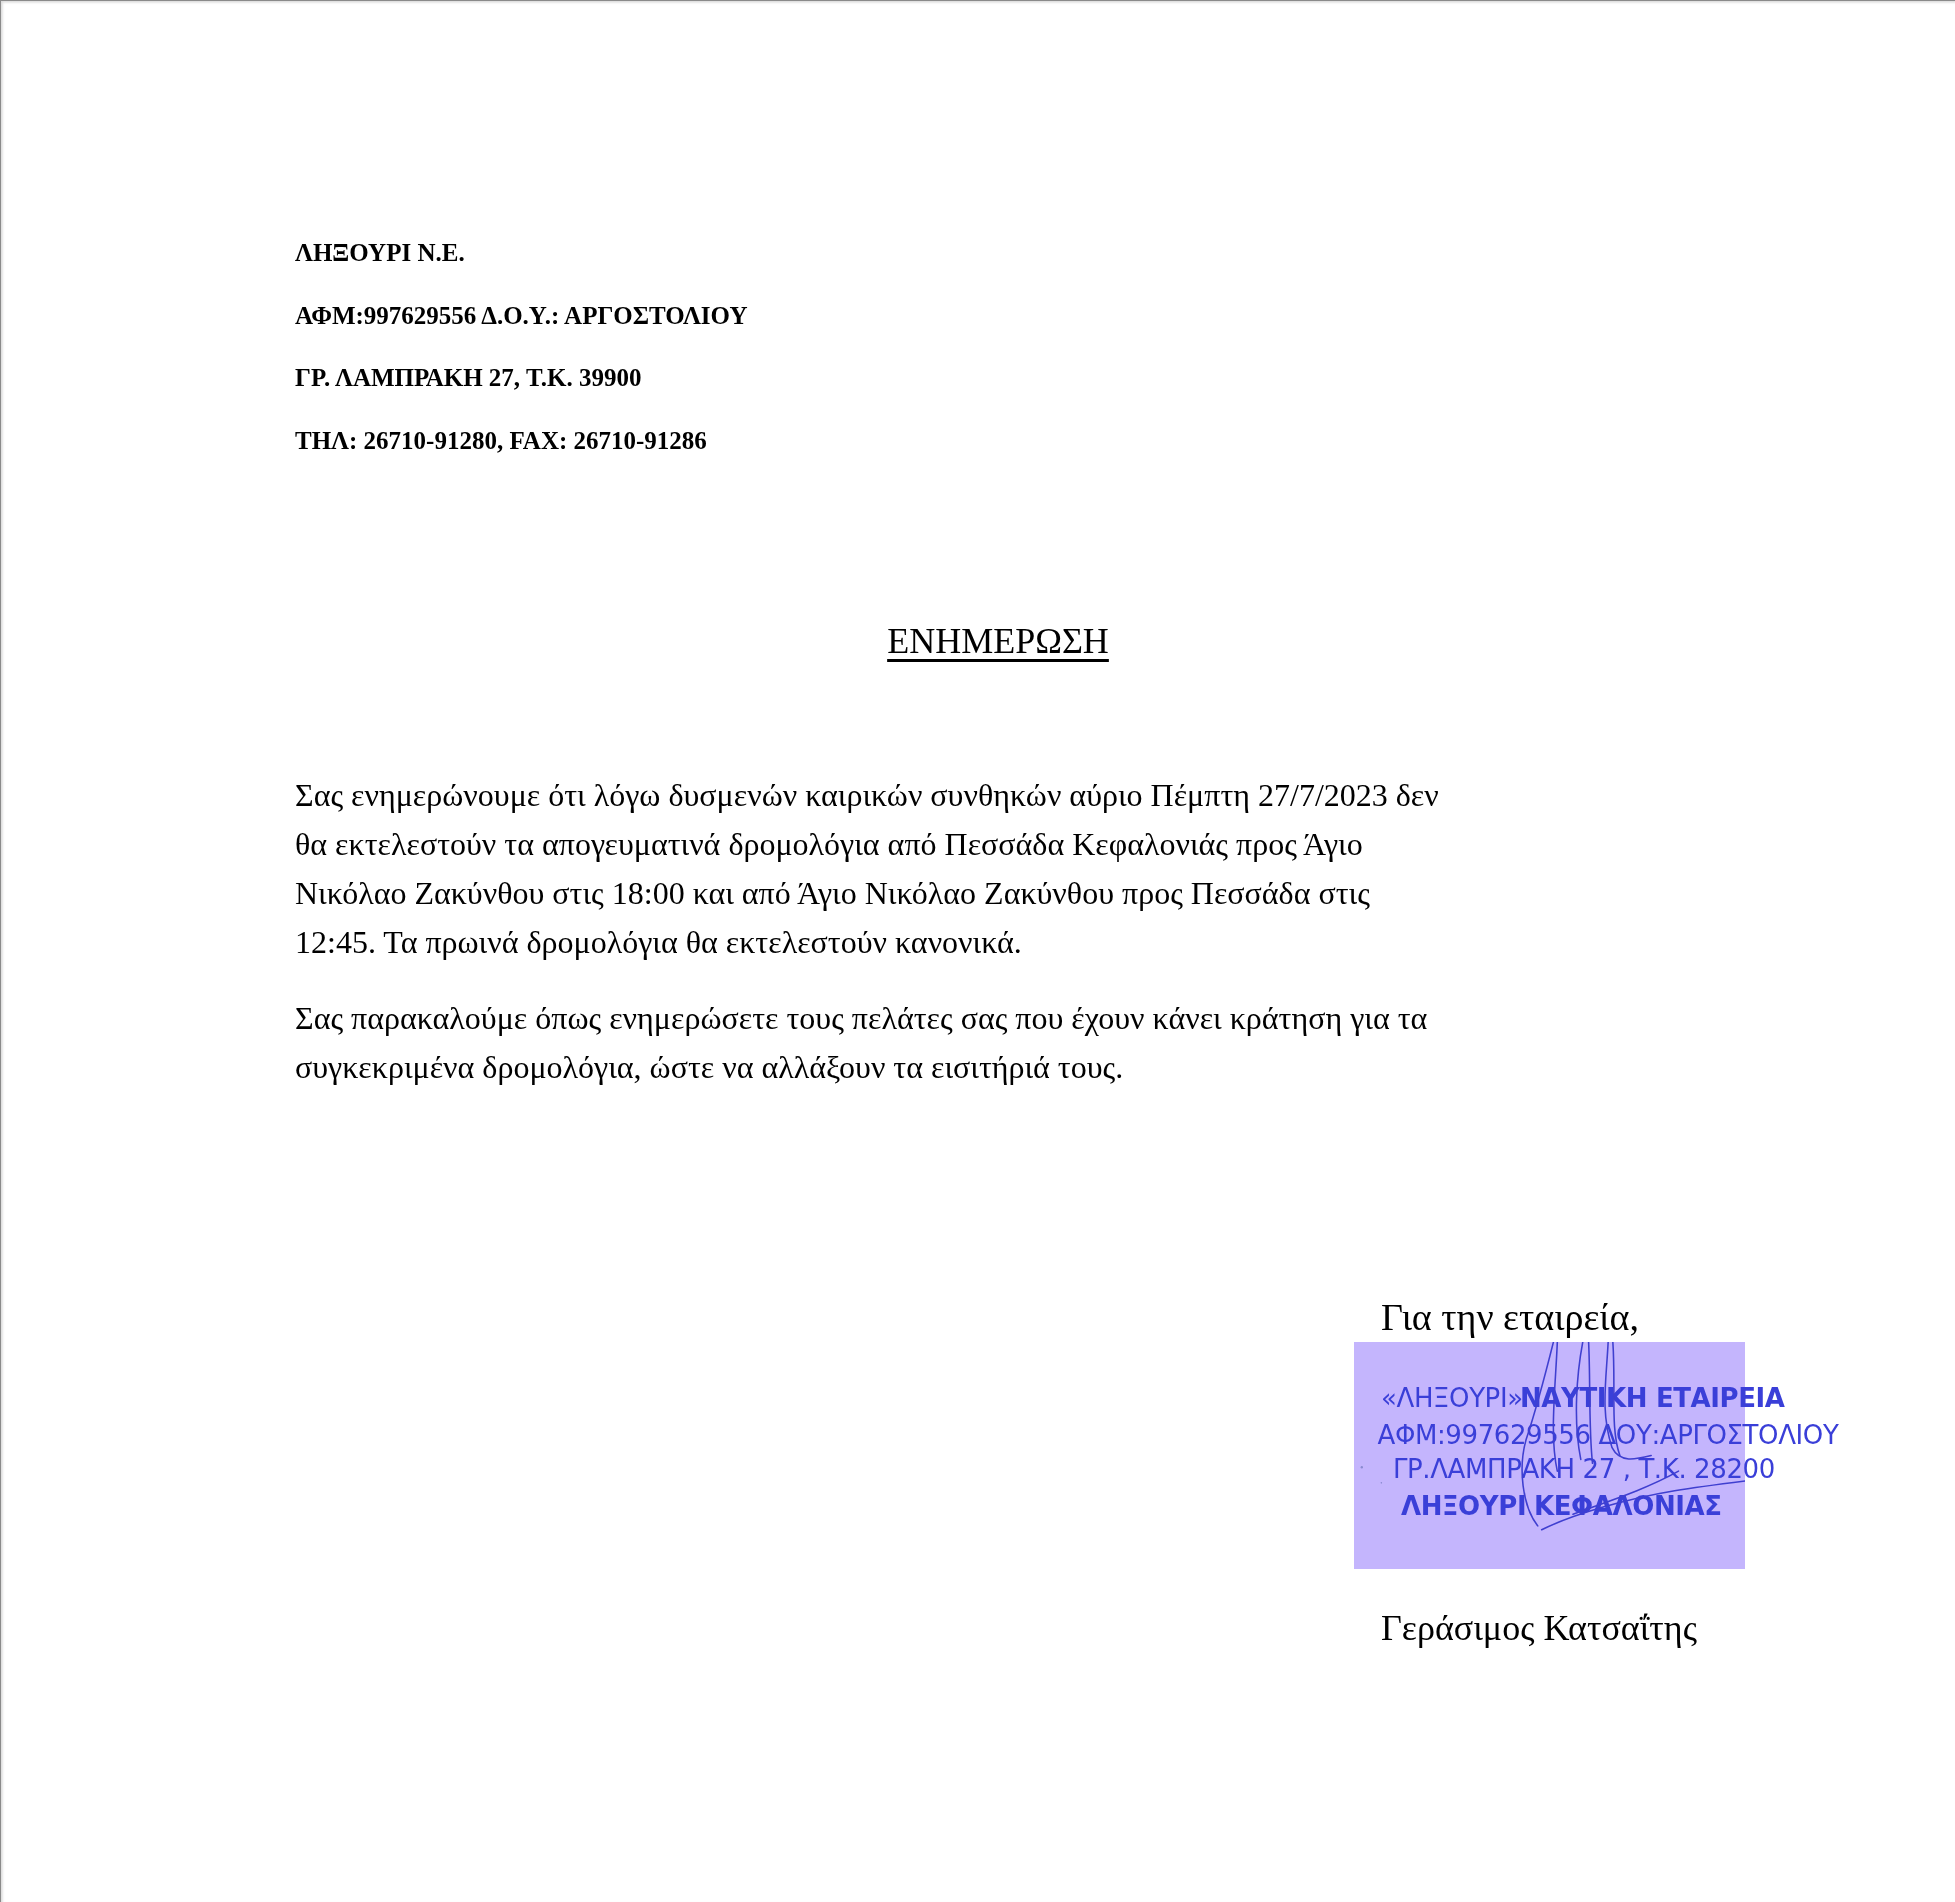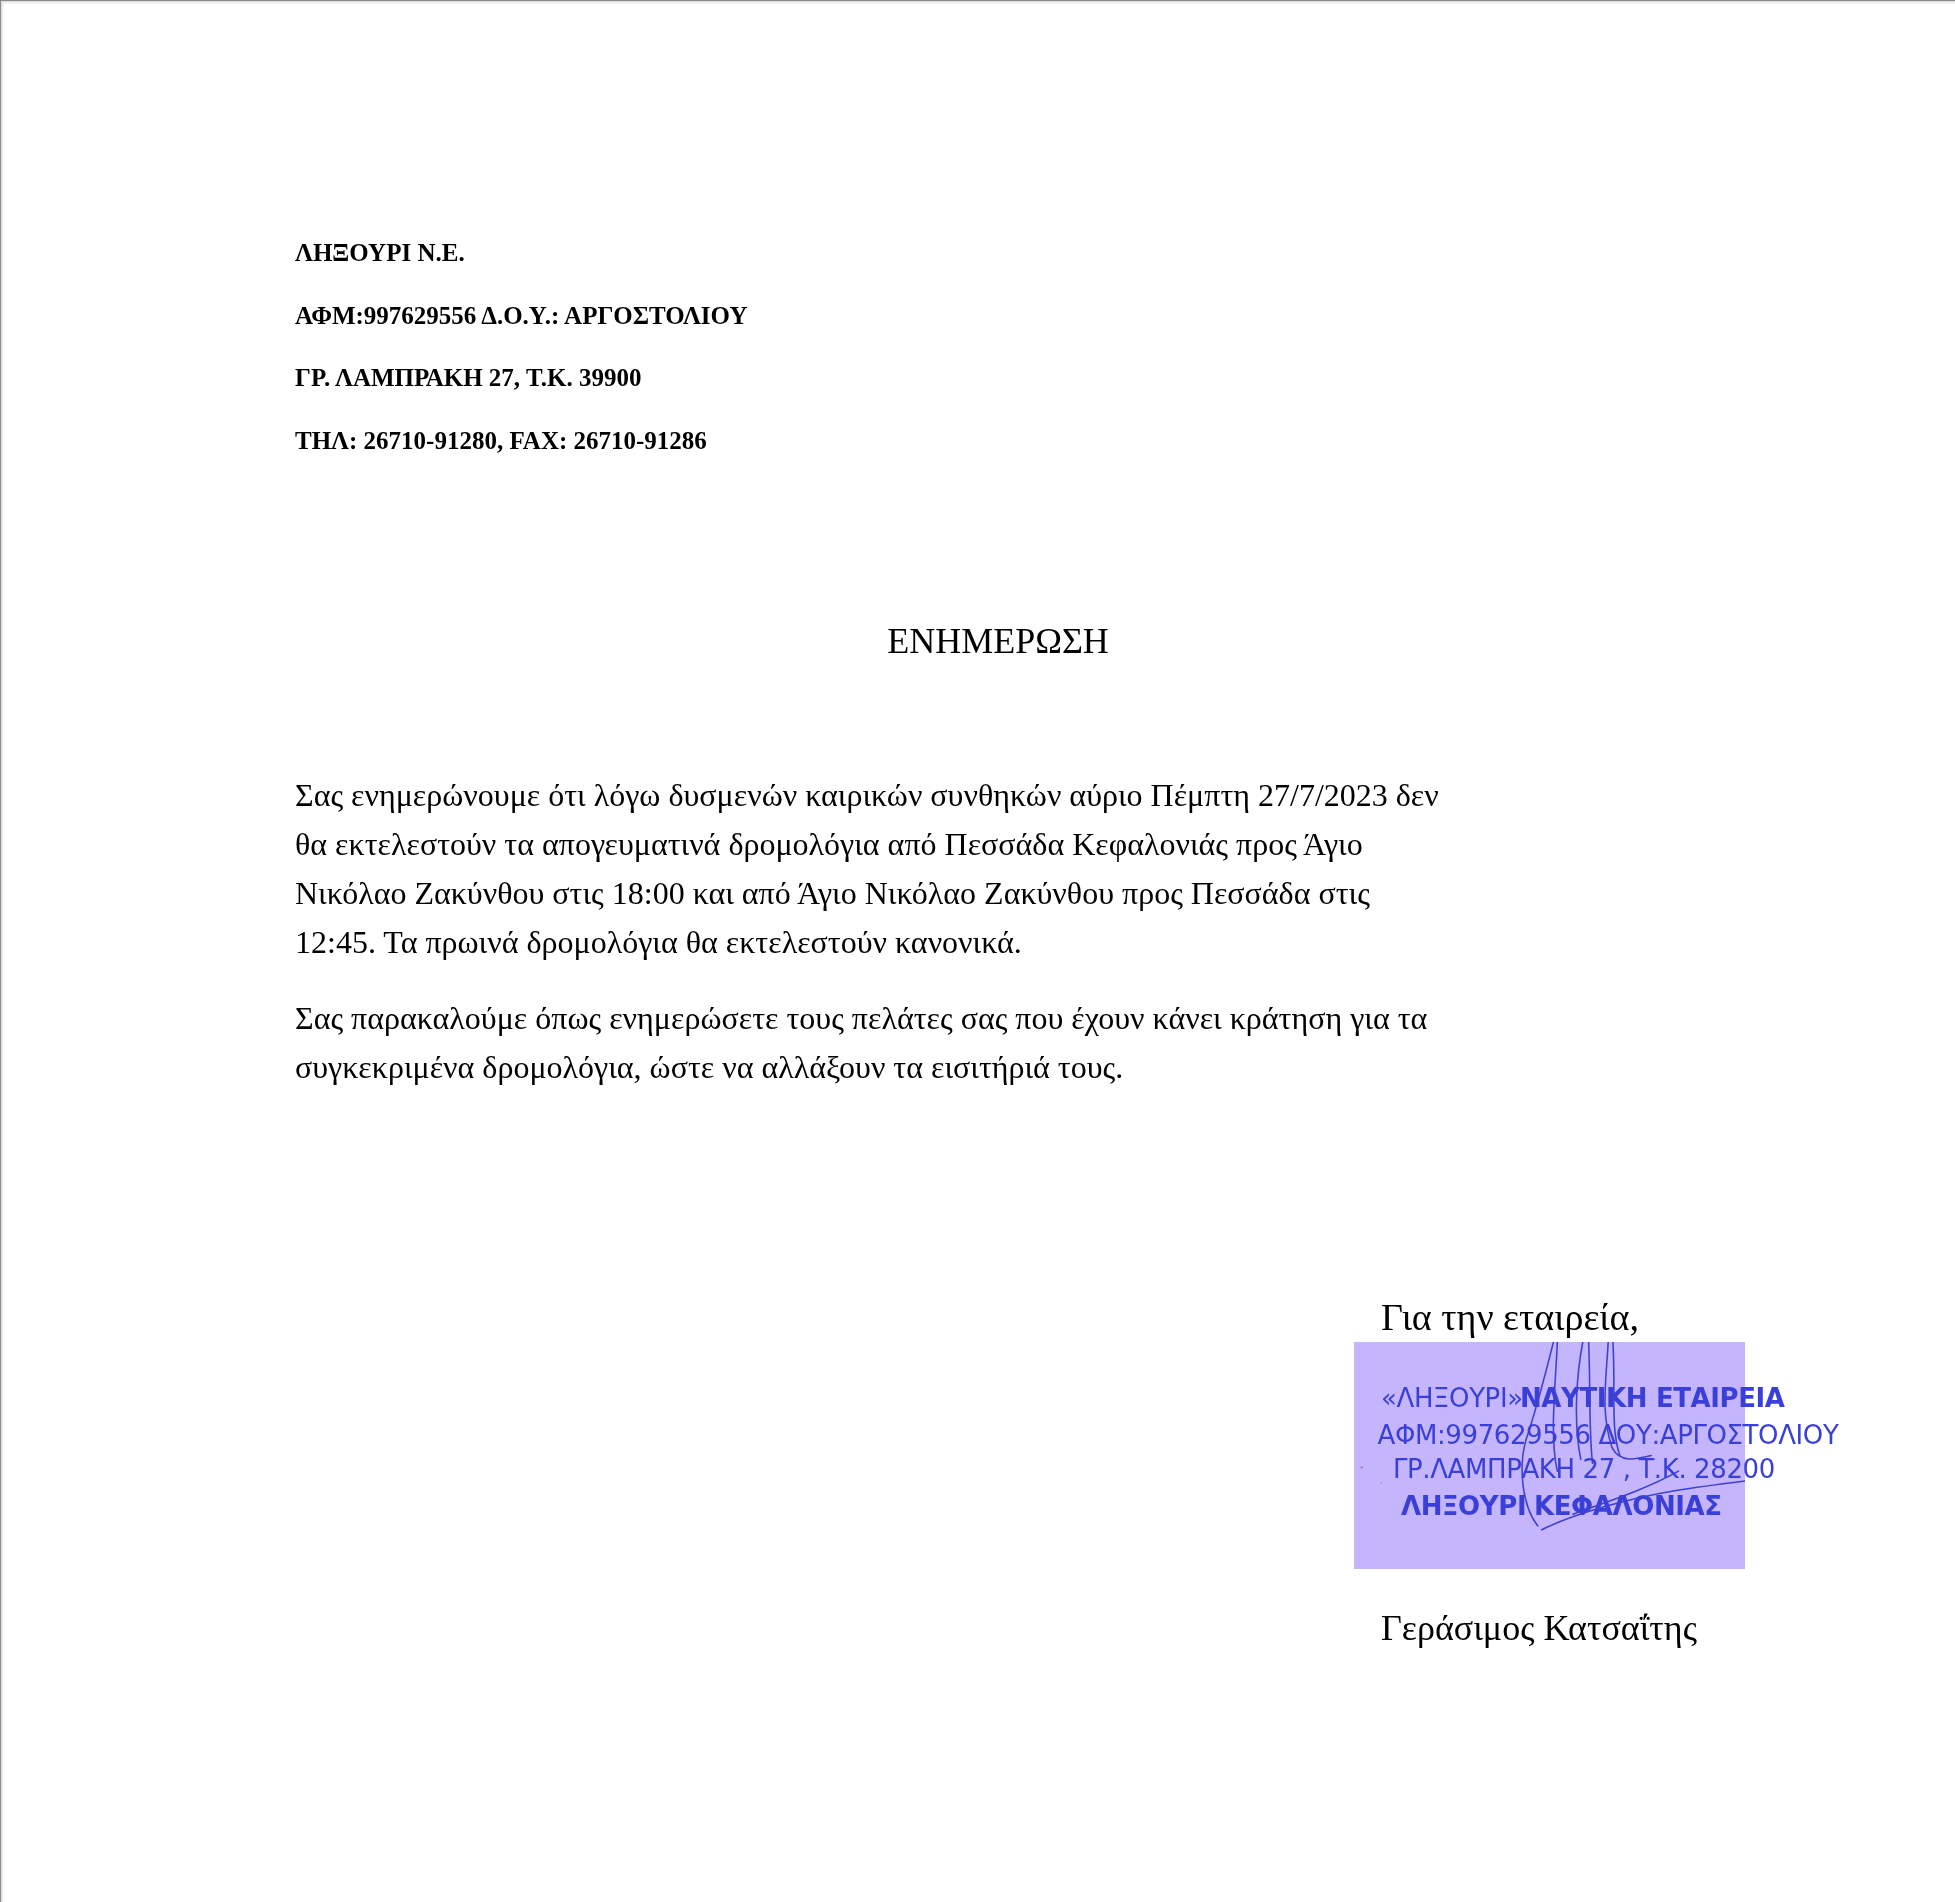--- a/index.html
+++ b/index.html
@@ -35,20 +35,21 @@
     .title {
       position: absolute;
       left: 0;
       width: 1994px;
       top: 622px;
       text-align: center;
       font-size: 36px;
       line-height: 1;
     }
     .title span {
+      text-decoration: underline;
       text-decoration-thickness: 3.1px;
       text-underline-offset: 5.5px;
     }
     .body-text {
       position: absolute;
       left: 294px;
       width: 1416px;
       font-size: 32px;
       line-height: 49px;
     }

